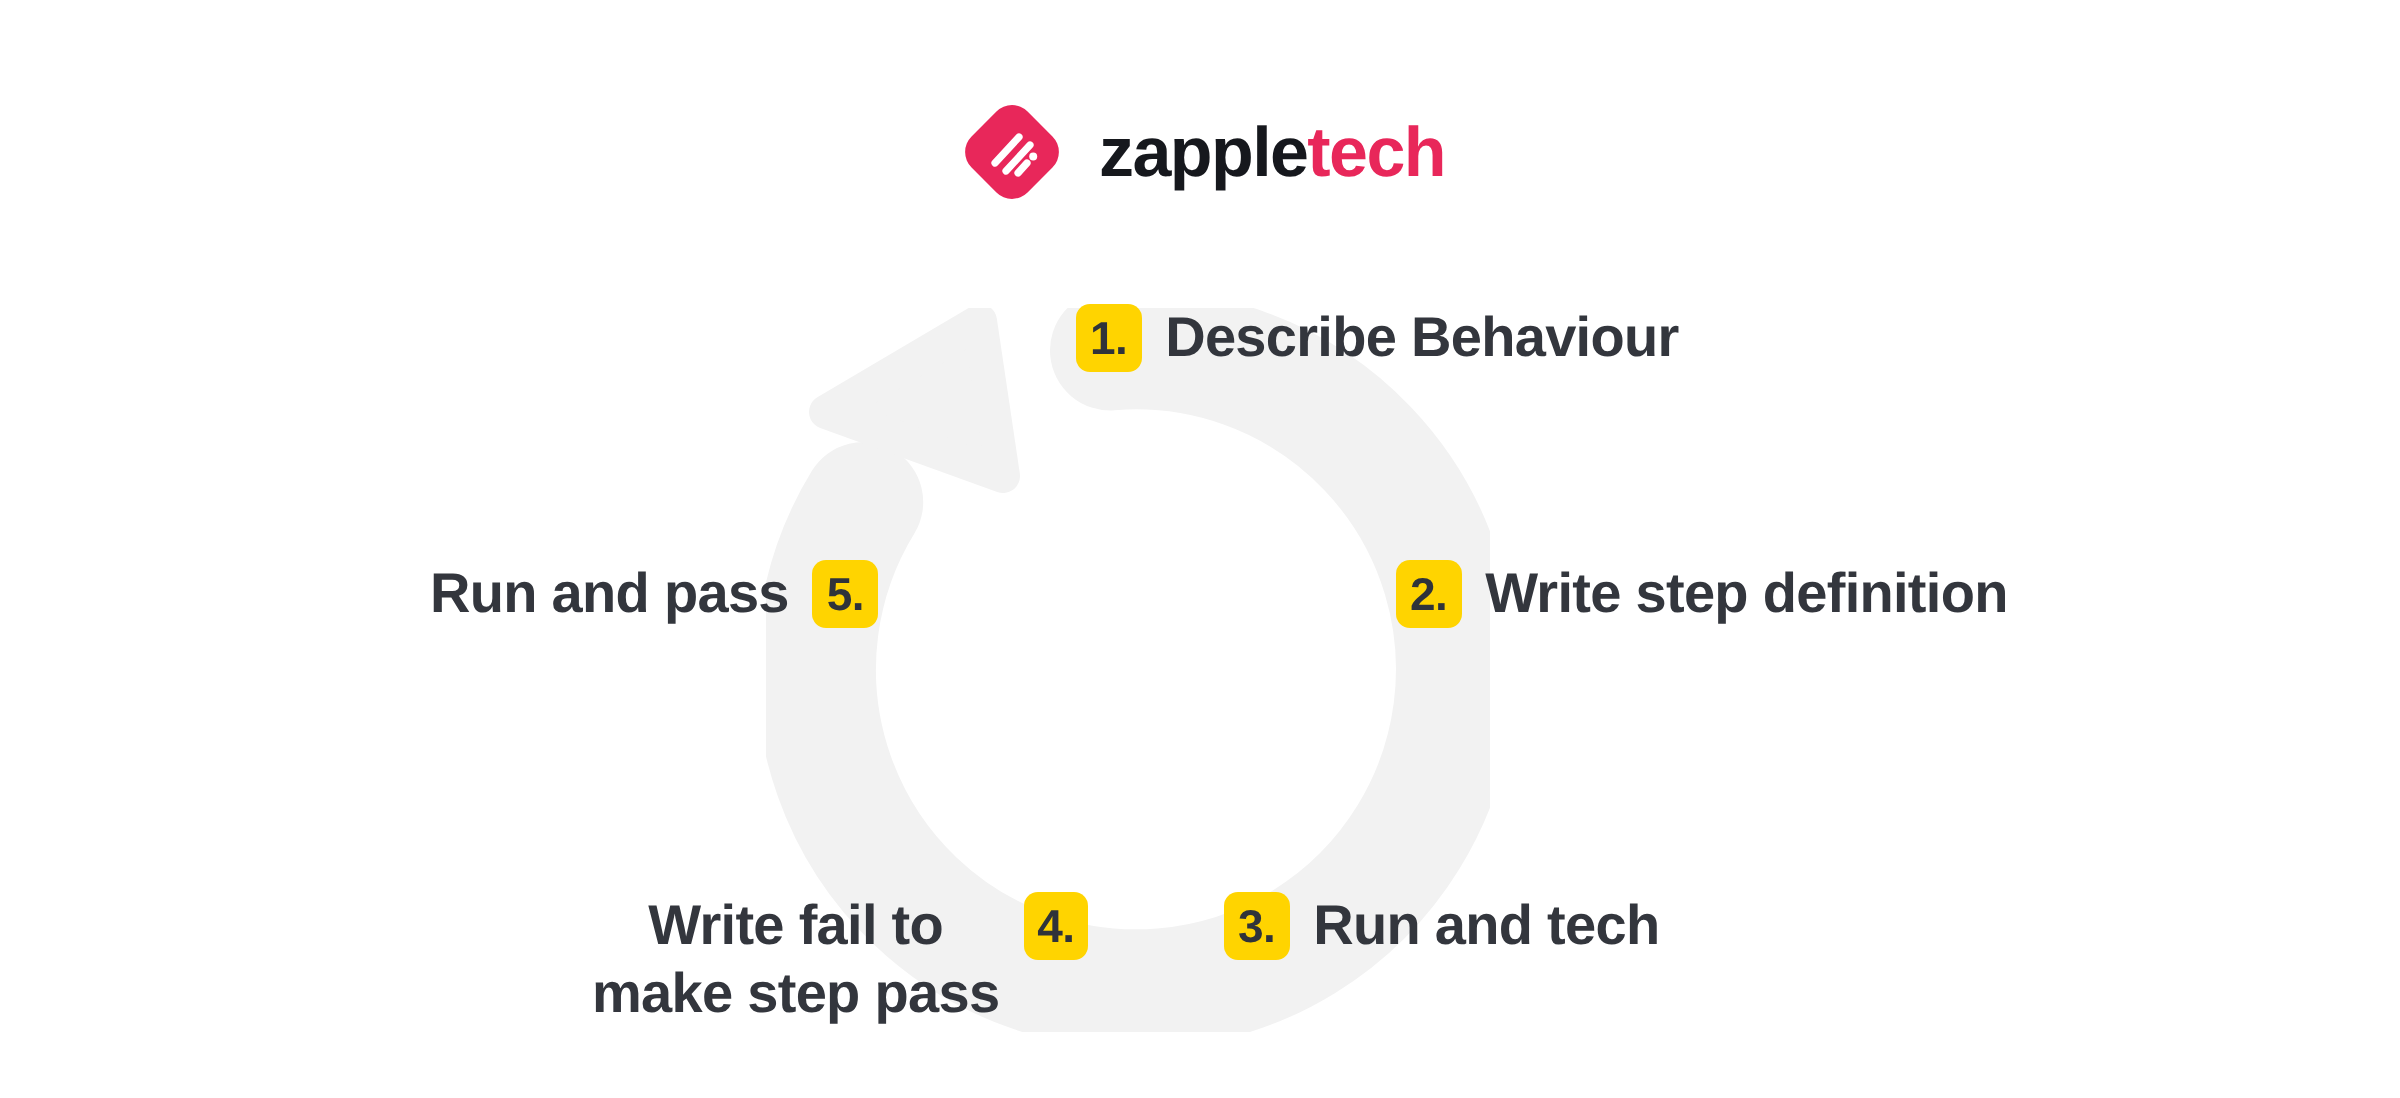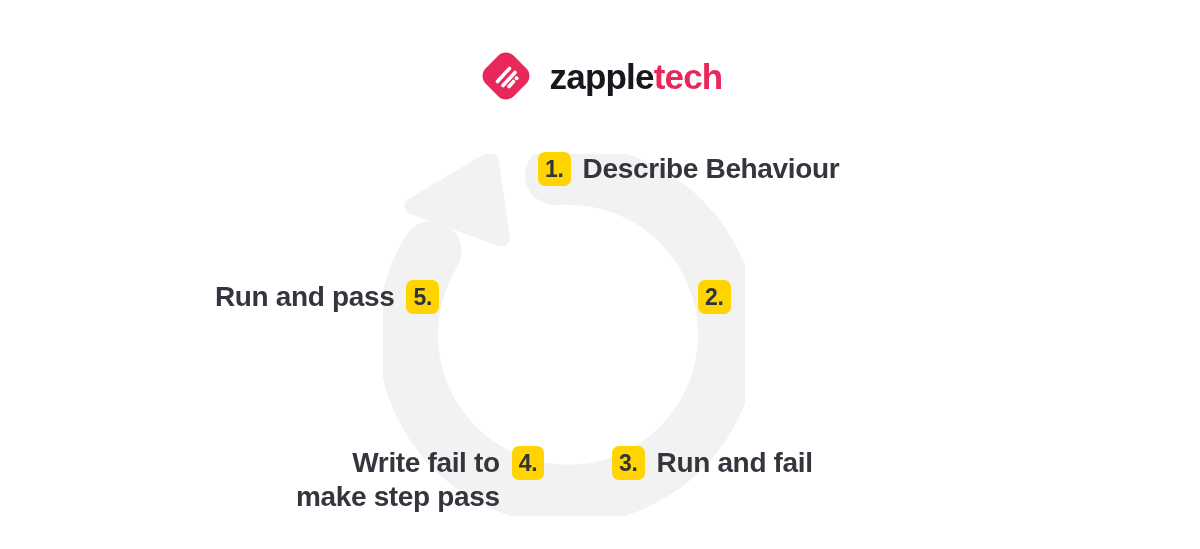--- a/index.html
+++ b/index.html
@@ -104,21 +104,21 @@
     letter-spacing: -0.35px;
   }
   .step-text .line2 {
     display: block;
   }
 
   .step.reverse {
     flex-direction: row-reverse;
   }
   .step.reverse .step-text {
-    text-align: right;
+    text-align: center;
   }
 
   
   #step-1 { left: 538px; top: 152px; }
   #step-2 { left: 698px; top: 280px; }
   #step-3 { left: 612px; top: 446px; }
   #step-4 { left: 296px; top: 446px; }
   #step-5 { left: 215px; top: 280px; }
 </style>
 </head>
@@ -158,25 +158,26 @@
       </svg>
     </div>
 
     <div class="step" id="step-1">
       <span class="step-badge">1.</span>
       <span class="step-text"><span>Describe Behaviour</span></span>
     </div>
 
     <div class="step" id="step-2">
       <span class="step-badge">2.</span>
+      <span class="step-text"><span>Write step definition</span></span>
     </div>
 
     <div class="step" id="step-3">
       <span class="step-badge">3.</span>
-      <span class="step-text"><span>Run and fail</span></span>
+      <span class="step-text"><span>Run and tech</span></span>
     </div>
 
     <div class="step reverse" id="step-4">
       <span class="step-badge">4.</span>
       <span class="step-text"><span>Write fail to</span><span class="line2">make step pass</span></span>
     </div>
 
     <div class="step reverse" id="step-5">
       <span class="step-badge">5.</span>
       <span class="step-text"><span>Run and pass</span></span>

